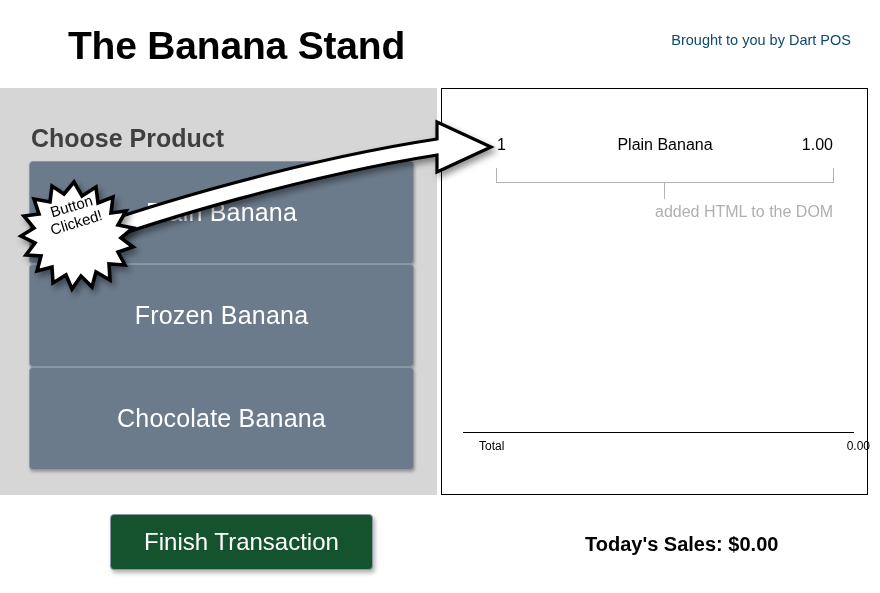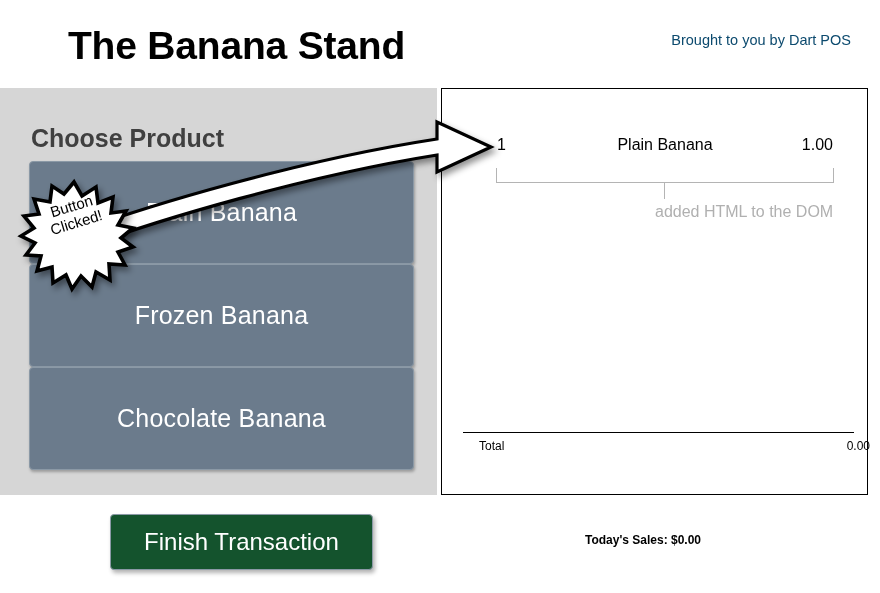--- a/index.html
+++ b/index.html
@@ -191,21 +191,21 @@
     position: absolute;
     right: 0px;
     top: 0px;
   }
 
   
   #todays-sales {
     position: absolute;
     left: 585px;
     top: 533px;
-    font-size: 12px;
+    font-size: 20px;
     font-weight: bold;
     color: #000;
     white-space: nowrap;
   }
 
   
   #overlay-svg {
     position: absolute;
     left: 0;
     top: 0;

